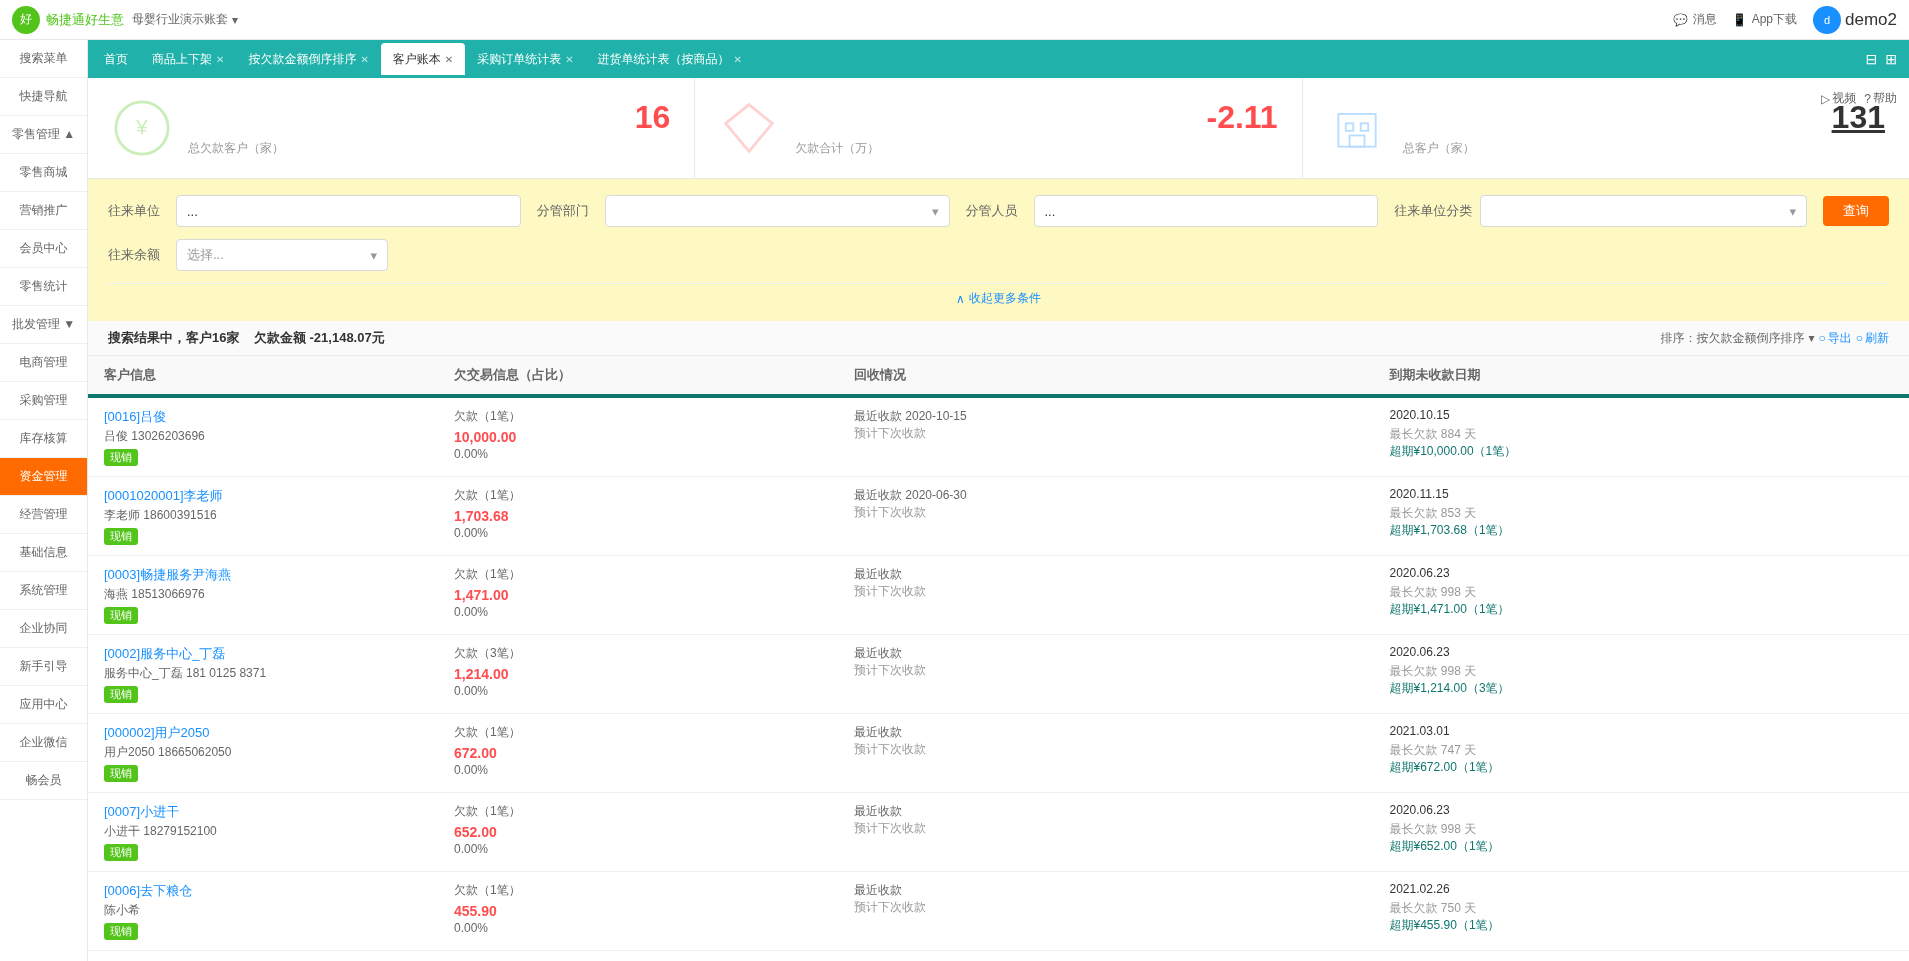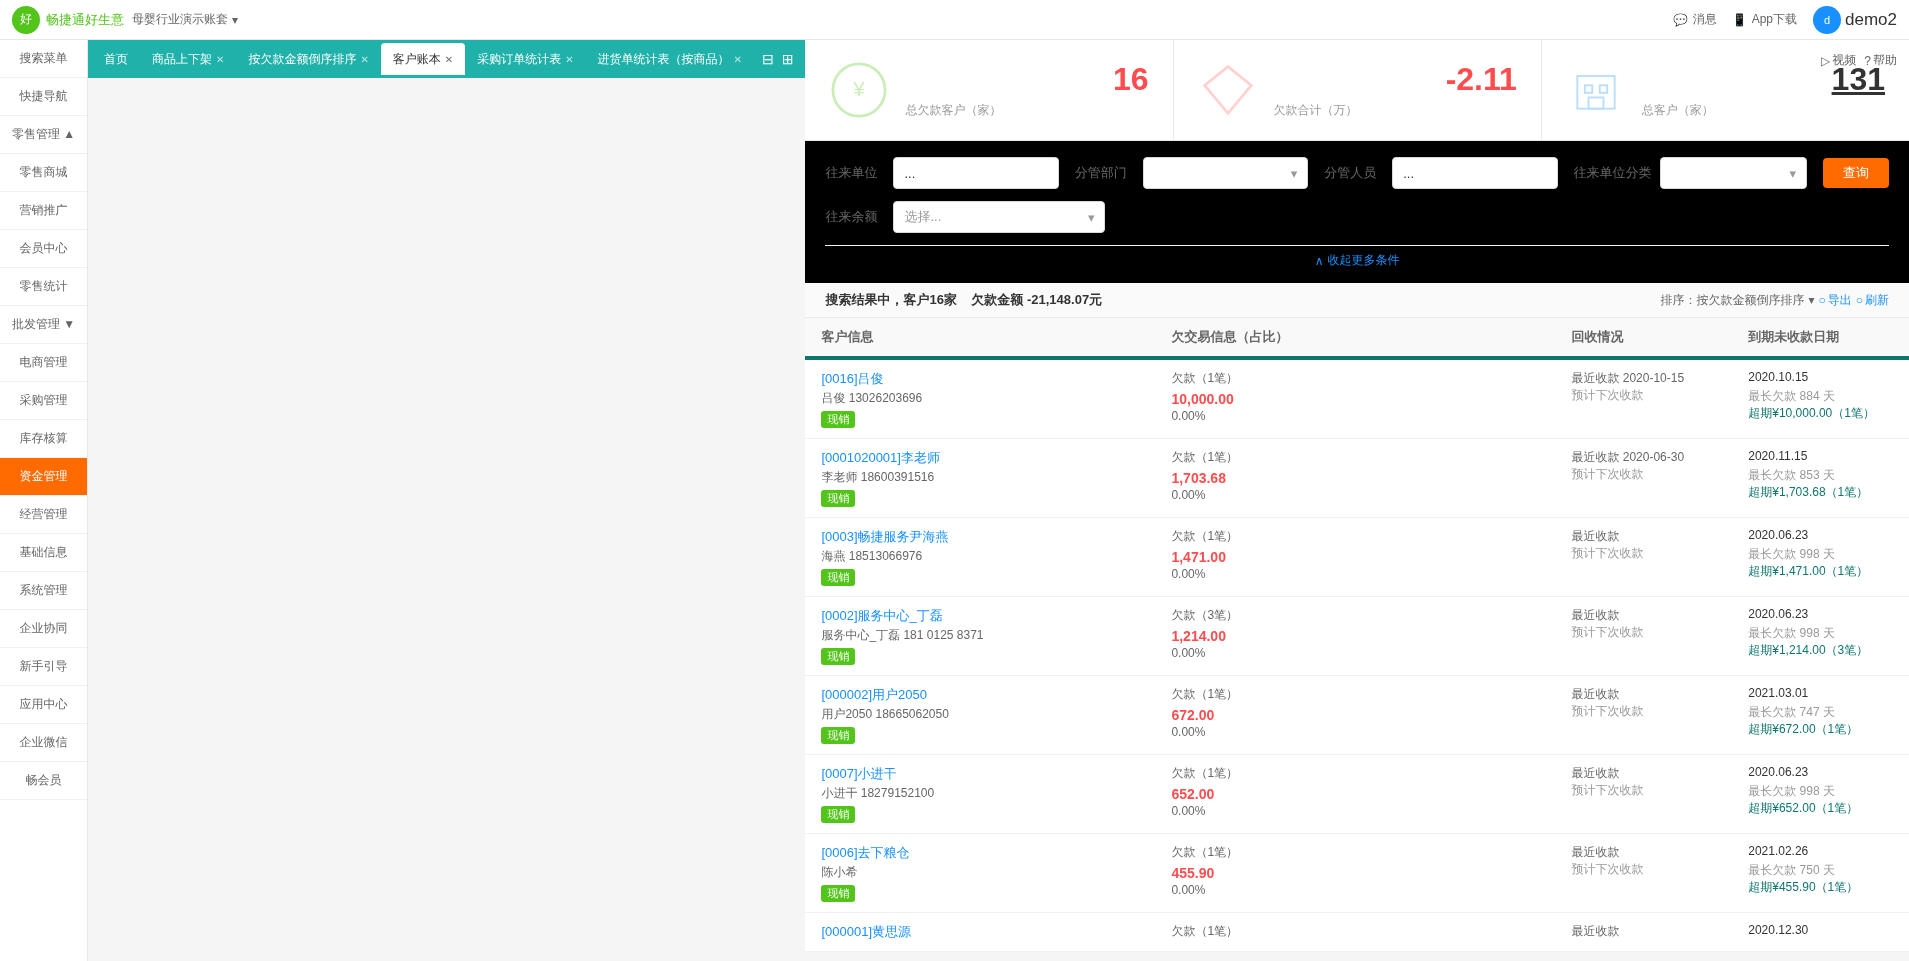--- a/index.html
+++ b/index.html
@@ -21,21 +21,21 @@
 
     
     .main-layout { display: flex; flex: 1; overflow: hidden; }
 
     
     .sidebar { width: 88px; background: #fff; border-right: 1px solid #e8e8e8; display: flex; flex-direction: column; overflow-y: auto; flex-shrink: 0; }
     .sidebar-item { padding: 10px 4px; text-align: center; cursor: pointer; color: #666; font-size: 12px; border-bottom: 1px solid #f0f0f0; }
     .sidebar-item.active { color: #fff; background: #ff6b00; }
 
     
-    .content-area { flex: 1; display: flex; overflow: hidden; }
+    .content-area { flex: 1; display: flex; flex-direction: column; overflow: hidden; }
 
     
     .tab-bar { background: #20b2aa; display: flex; align-items: center; height: 38px; flex-shrink: 0; padding: 0 4px; }
     .tab-item { display: flex; align-items: center; gap: 4px; padding: 0 12px; height: 32px; color: #fff; font-size: 12px; cursor: pointer; border-radius: 4px 4px 0 0; white-space: nowrap; }
     .tab-item.active { background: #fff; color: #333; }
     .tab-item .tab-close { font-size: 10px; opacity: 0.7; }
     .tab-item.home { background: transparent; }
     .tab-bar-actions { margin-left: auto; display: flex; gap: 8px; color: white; font-size: 16px; cursor: pointer; padding: 0 8px; }
 
     
@@ -50,21 +50,21 @@
     .stat-info { flex: 1; }
     .stat-value { font-size: 32px; font-weight: bold; text-align: right; }
     .stat-value.red { color: #ff4d4f; }
     .stat-value.negative { color: #ff4d4f; }
     .stat-value.bold { color: #333; font-weight: 900; text-decoration: underline; }
     .stat-label { color: #999; font-size: 12px; margin-top: 4px; }
     .stat-actions { position: absolute; top: 12px; right: 12px; display: flex; gap: 8px; }
     .stat-action-btn { color: #666; font-size: 12px; cursor: pointer; display: flex; align-items: center; gap: 2px; }
 
     
-    .filter-area { background: #000000; padding: 16px 20px 8px; margin-bottom: 0; }
+    .filter-area { background: #fef9c3; padding: 16px 20px 8px; margin-bottom: 0; }
     .filter-row { display: flex; align-items: center; gap: 16px; margin-bottom: 12px; }
     .filter-item { display: flex; align-items: center; gap: 8px; flex: 1; }
     .filter-label { color: #666; font-size: 13px; white-space: nowrap; min-width: 60px; }
     .filter-input { flex: 1; border: 1px solid #d9d9d9; border-radius: 4px; padding: 5px 10px; font-size: 13px; color: #333; display: flex; align-items: center; justify-content: space-between; cursor: pointer; min-height: 32px; background: #fff; }
     .filter-select { flex: 1; border: 1px solid #d9d9d9; border-radius: 4px; padding: 5px 10px; font-size: 13px; color: #999; display: flex; align-items: center; justify-content: space-between; cursor: pointer; min-height: 32px; background: #fff; }
     .search-btn { background: #ff6b00; color: white; border: none; border-radius: 4px; padding: 6px 20px; font-size: 13px; cursor: pointer; white-space: nowrap; }
     .collapse-row { display: flex; justify-content: center; padding: 6px 0; border-top: 1px solid #f0f0f0; margin-top: 4px; }
     .collapse-btn { color: #1890ff; font-size: 12px; cursor: pointer; display: flex; align-items: center; gap: 4px; }
     .results-info { display: flex; align-items: center; justify-content: space-between; padding: 8px 20px; background: #fafafa; border-bottom: 1px solid #e8e8e8; }
     .results-text { color: #666; font-size: 13px; }

